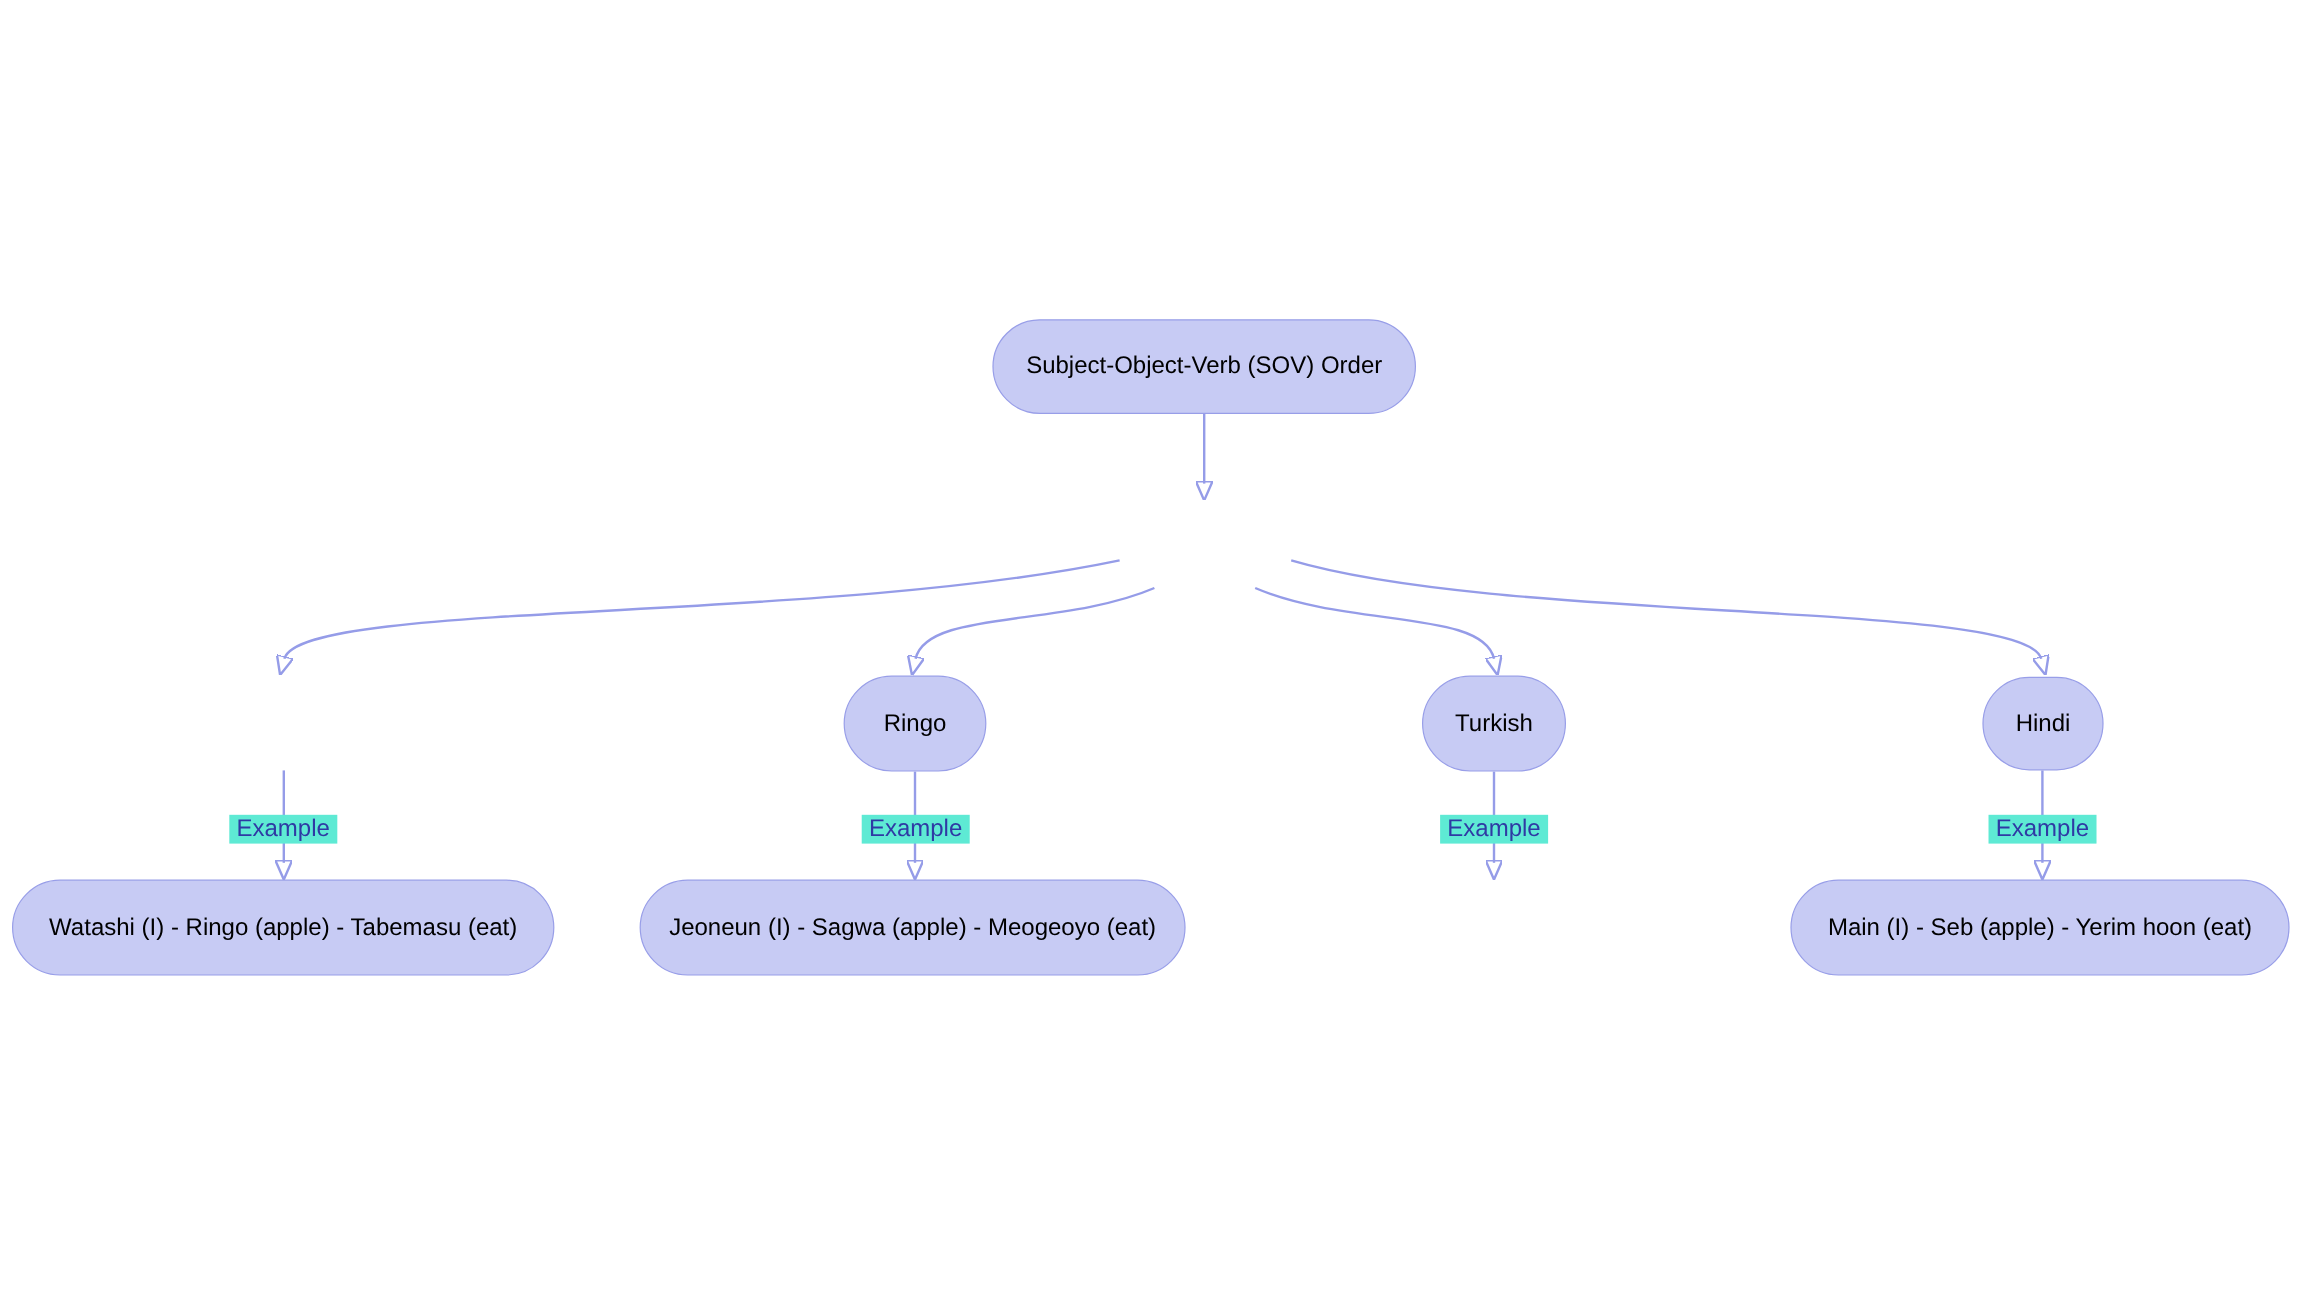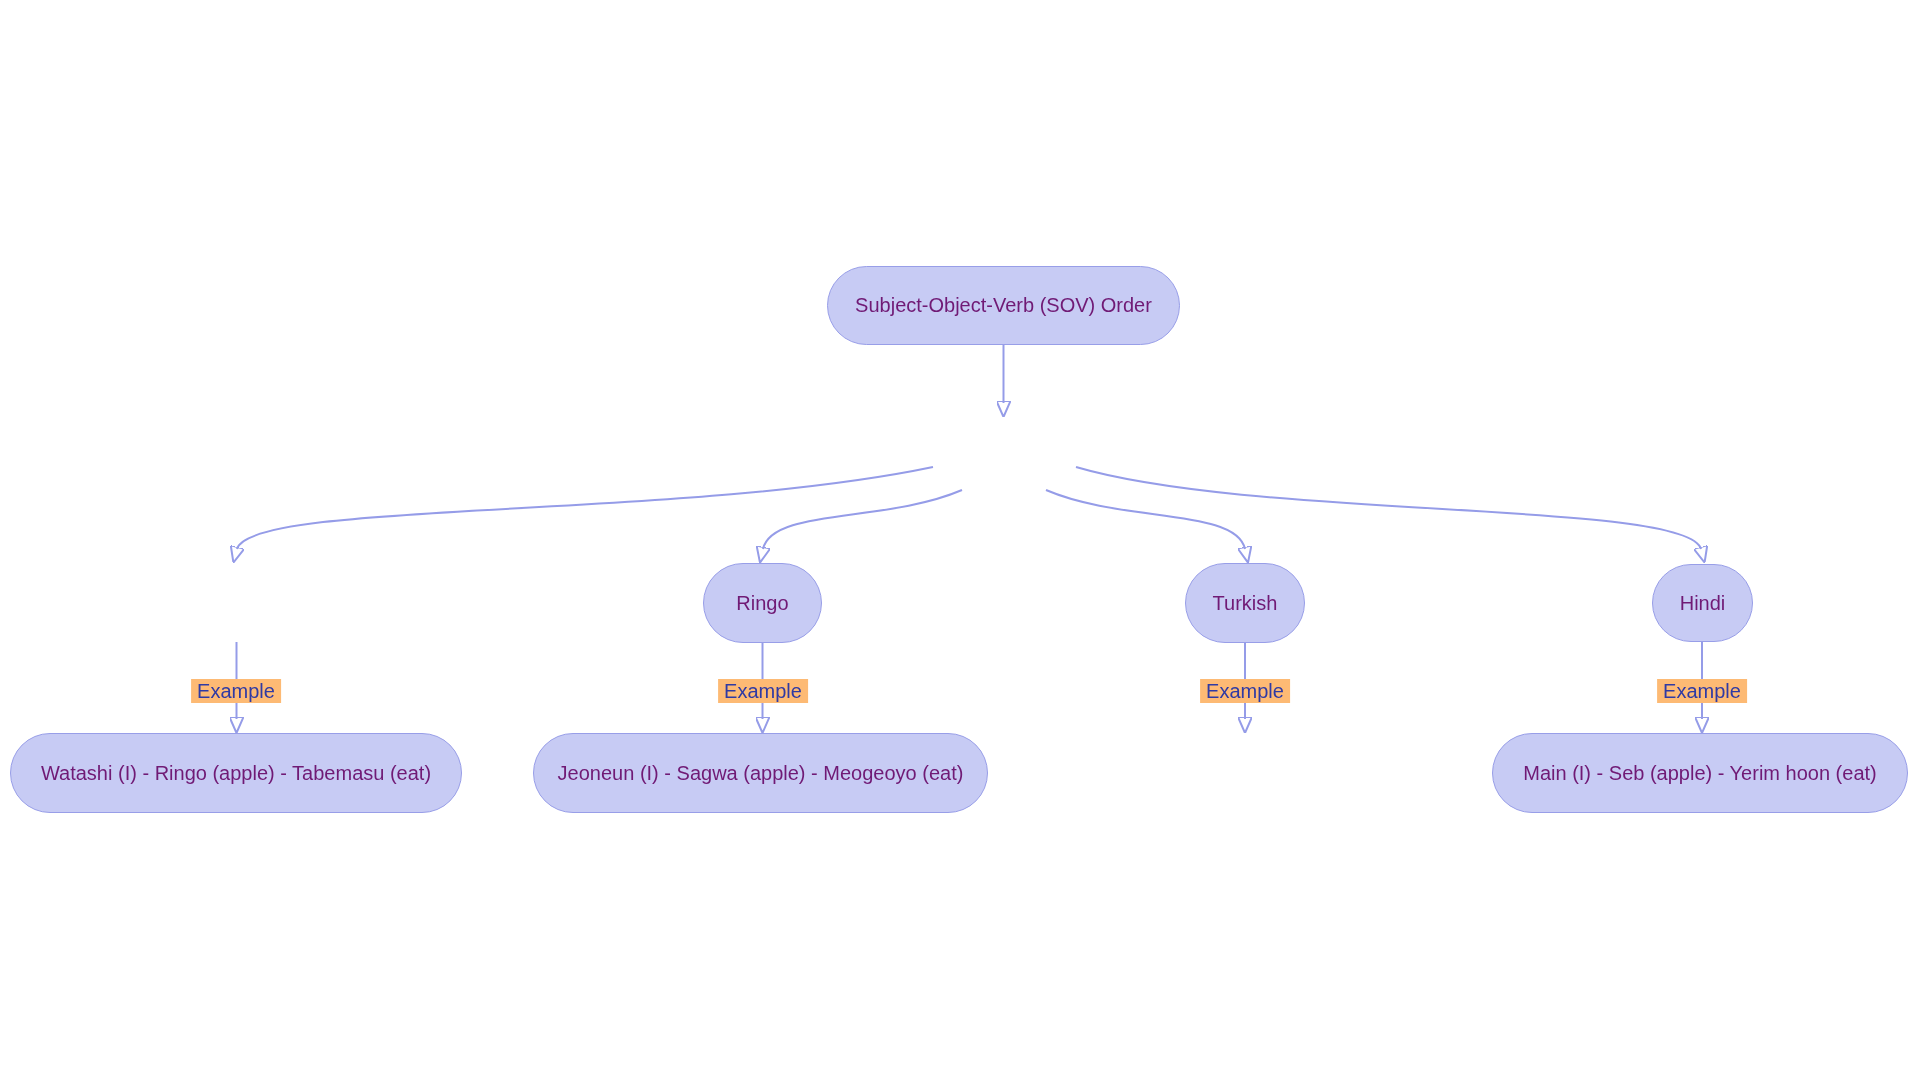--- a/index.html
+++ b/index.html
@@ -29,29 +29,29 @@
   }
   .node {
     position: absolute;
     display: flex;
     align-items: center;
     justify-content: center;
     box-sizing: border-box;
     background: #c7cbf4;
     border: 1.5px solid #989ee8;
     border-radius: 40px;
-    color: #701a75;
+    color: #000000;
     font-size: 20px;
     text-align: center;
     white-space: nowrap;
   }
   .edge-label {
     position: absolute;
     transform: translateX(-50%);
-    background: #fdba74;
+    background: #5eead4;
     color: #2f3aa4;
     font-size: 20px;
     line-height: 24px;
     padding: 0 6px;
     white-space: nowrap;
   }
 </style>
 </head>
 <body>
 

